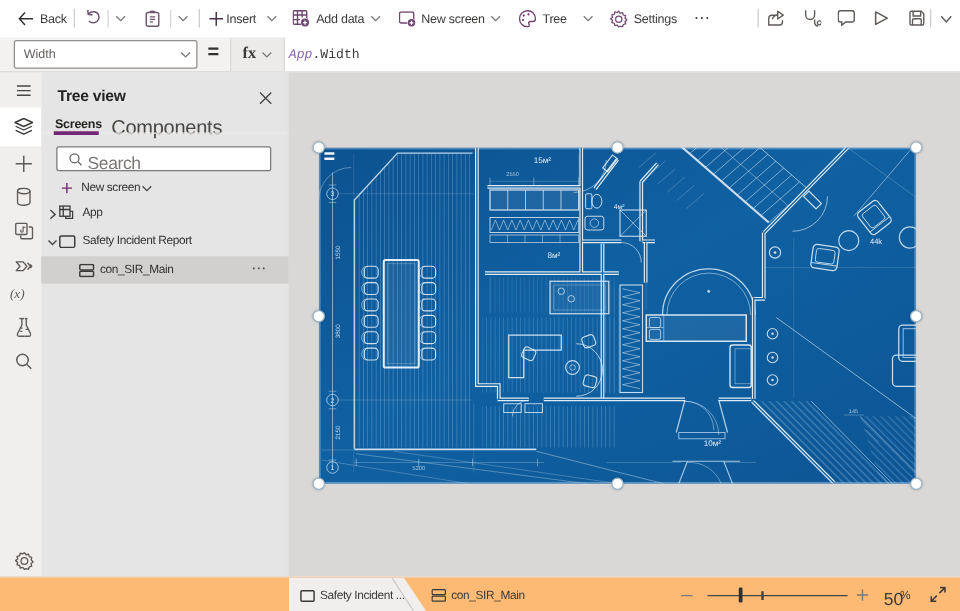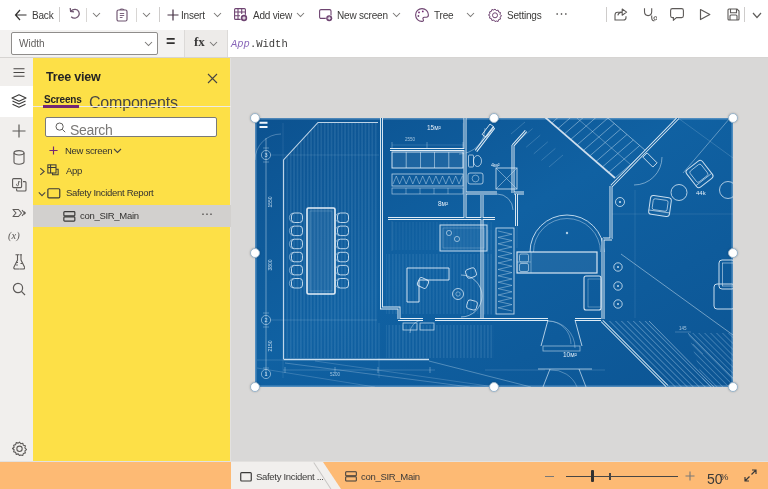--- a/index.html
+++ b/index.html
@@ -41,21 +41,21 @@
  <svg class="abs" style="left:213px;top:12px" width="9" height="6" viewBox="0 0 9 6">
       <path d="M1 1 L4.5 4.5 L8 1" stroke="#7a7876" stroke-width="1.05" fill="none"></path>
     </svg>
  <svg class="abs" style="left:234px;top:8px" width="14" height="14" viewBox="0 0 14 14">
       <rect x="0.6" y="0.6" width="10.8" height="10.8" rx="1" stroke="#6e4471" stroke-width="1.1" fill="none"></rect>
       <path d="M0.6 4 H11.4 M4 0.6 V11.4 M7.7 0.6 V6 M0.6 7.7 H6" stroke="#6e4471" stroke-width="1.1" fill="none"></path>
       <circle cx="10" cy="10" r="3.6" fill="#fff"></circle>
       <circle cx="10" cy="10" r="3.2" fill="#6e4471"></circle>
       <path d="M10 8.3 V11.7 M8.3 10 H11.7" stroke="#fff" stroke-width="1"></path>
     </svg>
- <span class="abs" style="left:253px;top:10px">Add view</span>
+ <span class="abs" style="left:253px;top:10px">Add data</span>
  <svg class="abs" style="left:296px;top:12px" width="9" height="6" viewBox="0 0 9 6">
       <path d="M1 1 L4.5 4.5 L8 1" stroke="#7a7876" stroke-width="1.05" fill="none"></path>
     </svg>
  <svg class="abs" style="left:319px;top:9px" width="14" height="13" viewBox="0 0 14 13">
       <rect x="0.6" y="0.6" width="11.4" height="8.8" rx="1.4" stroke="#6e4471" stroke-width="1.1" fill="none"></rect>
       <circle cx="10.2" cy="9.2" r="3.4" fill="#fff"></circle>
       <circle cx="10.2" cy="9.2" r="3" fill="#6e4471"></circle>
       <path d="M10.2 7.6 V10.8 M8.6 9.2 H11.8" stroke="#fff" stroke-width="1"></path>
     </svg>
  <span class="abs" style="left:337px;top:10px">New screen</span>
@@ -157,21 +157,21 @@
       <path d="M7 1 l1.2 1.6 1.9-0.5 0.5 1.9 1.9 0.5-0.5 1.9L13.6 8l-1.6 1.2 0.5 1.9-1.9 0.5-0.5 1.9-1.9-0.5L7 13.6 5.8 12l-1.9 0.5-0.5-1.9-1.9-0.5 0.5-1.9L0.4 7 2 5.8 1.5 3.9l1.9-0.5 0.5-1.9 1.9 0.5Z" stroke="#5d5a58" stroke-width="1" fill="none" stroke-linejoin="round"></path>
       <circle cx="7" cy="7.3" r="2.5" stroke="#5d5a58" stroke-width="1" fill="none"></circle>
     </svg>
  <svg class="abs" style="left:12px;top:411px" width="15" height="14" viewBox="0 0 15 14">
       <circle cx="7.5" cy="2" r="1.6" stroke="#5d5a58" stroke-width="1" fill="none"></circle>
       <path d="M3.5 9.5 C3.5 6.5 5 5 7.5 5 s4 1.5 4 4.5" stroke="#5d5a58" stroke-width="1.1" fill="none"></path>
       <path d="M2.5 9.8 h10 M3.5 9.8 L2 13 M11.5 9.8 L13 13 M5.8 9.8 v2.4 M9.2 9.8 v2.4" stroke="#5d5a58" stroke-width="1" fill="none"></path>
     </svg>
 </div>
 
-<div class="abs" id="tree" style="left:33px;top:58px;width:198px;height:403px;background:#fde047;border-right:1px solid #e3e1df;color:#323130">
+<div class="abs" id="tree" style="left:33px;top:58px;width:198px;height:403px;background:#e5e5e5;border-right:1px solid #e3e1df;color:#323130">
  <span class="abs" style="left:13px;top:12px;font-size:12.5px;font-weight:bold;color:#252423;letter-spacing:-0.2px">Tree view</span>
  <svg class="abs" style="left:174px;top:15px" width="11" height="11" viewBox="0 0 11 11">
       <path d="M1 1 L10 10 M10 1 L1 10" stroke="#484644" stroke-width="1.1"></path>
     </svg>
  <span class="abs" style="left:11px;top:36px;font-size:10px;font-weight:bold;color:#252423;letter-spacing:-0.2px">Screens</span>
  <span class="abs" style="left:56px;top:36px;font-size:16px;color:#484644;letter-spacing:-0.2px">Components</span>
  <div class="abs" style="left:0;top:48px;width:198px;height:1px;background:#edebe9"></div>
  <div class="abs" style="left:10px;top:47px;width:36px;height:2.5px;background:#742774"></div>
  <div class="abs" style="left:12px;top:59px;width:172px;height:20px;background:#fff;border:1px solid #7a7a78;border-radius:2px"></div>
  <svg class="abs" style="left:22px;top:64px" width="11" height="11" viewBox="0 0 11 11">

